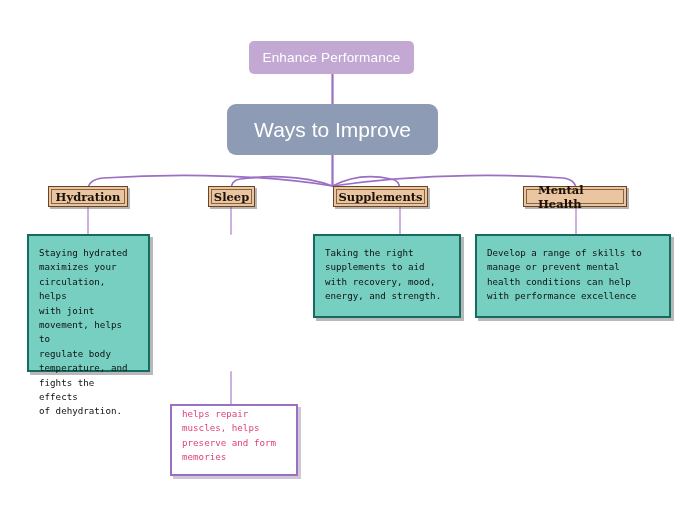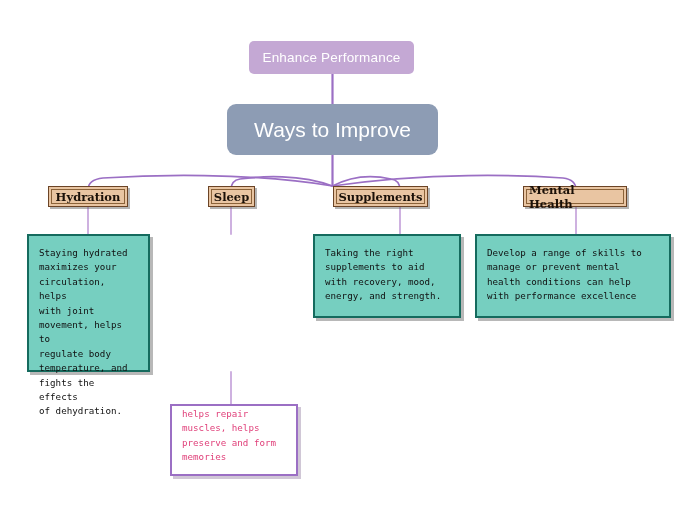--- a/index.html
+++ b/index.html
@@ -74,21 +74,21 @@
     box-shadow: 2px 2px 0 rgba(90, 90, 90, 0.45);
     color: #1a1008;
     font-family: "DejaVu Serif", serif;
     font-size: 11.5px;
     font-weight: bold;
     height: 21px;
     display: flex;
     align-items: center;
     justify-content: center;
     box-sizing: border-box;
-    padding: 0 5px;
+    padding: 0 14px;
   }
   .branch-label .inner-rule {
     position: absolute;
     left: 2px; top: 2px; right: 2px; bottom: 2px;
     border: 1px solid #8a6239;
     pointer-events: none;
     box-sizing: border-box;
   }
   .branch-label span.lbl { position: relative; z-index: 1; }
 

